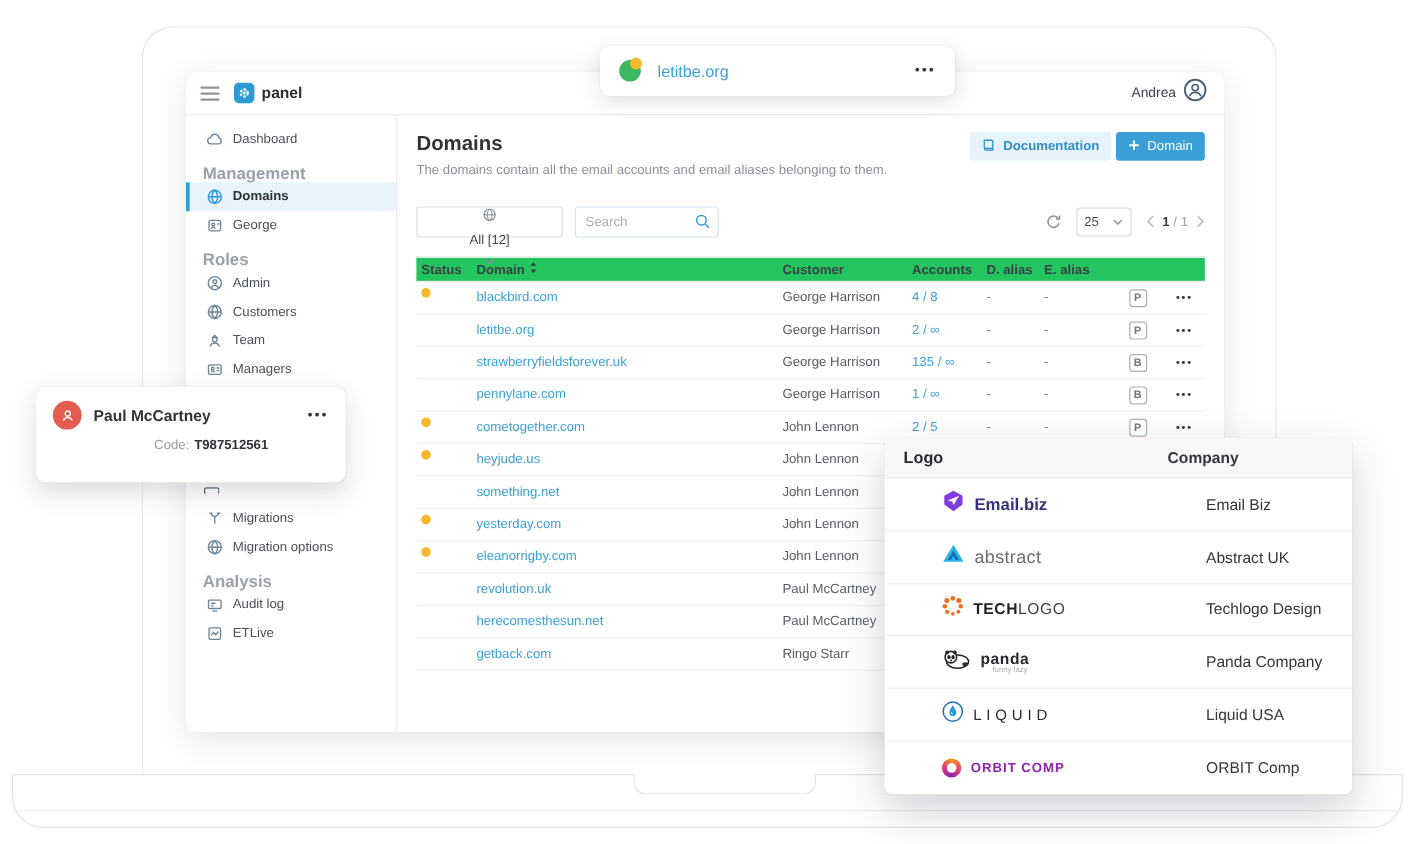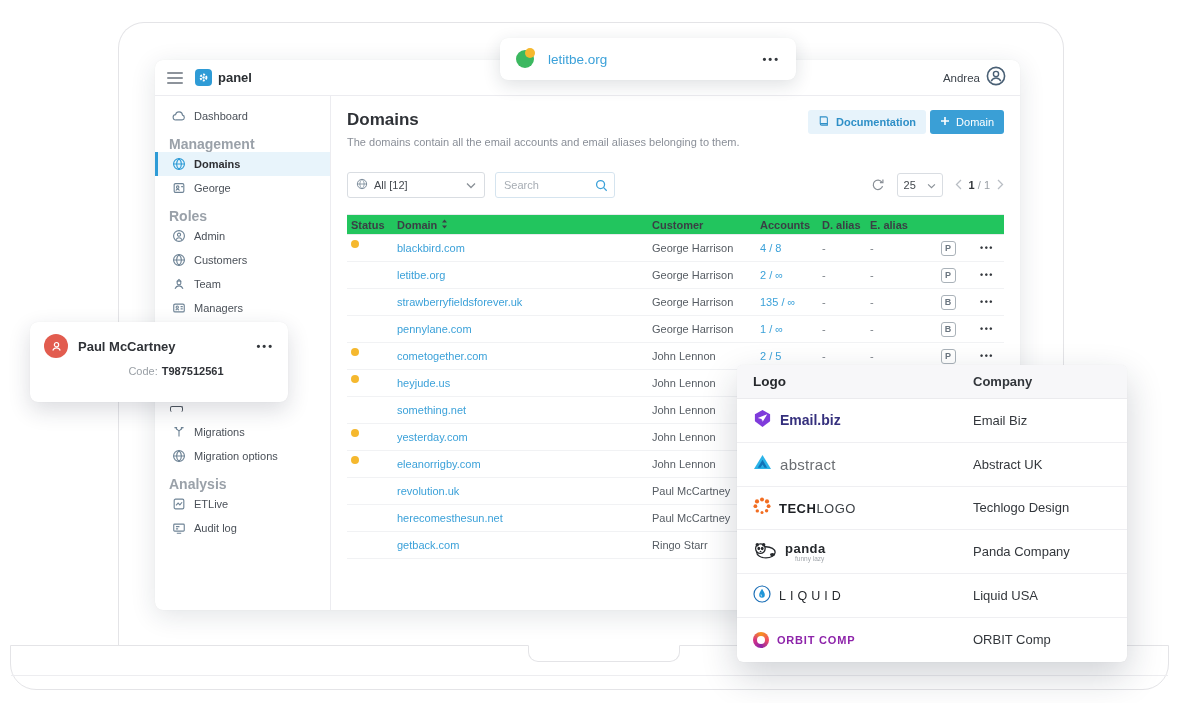--- a/index.html
+++ b/index.html
@@ -53,21 +53,21 @@
   .page-desc { font-size:11px; color:#8a8f98; margin-top:6px; }
   .head-btns { margin-left:auto; display:flex; gap:4px; }
   .btn { height:24px; display:flex; align-items:center; gap:6px; padding:0 10px;
     border-radius:3px; font-size:11px; cursor:pointer; border:none; }
   .btn-doc { background:#e7f3fb; color:#2e8fc7; font-weight:bold; }
   .btn-primary { background:#3a9fd6; color:#fff; }
 
   .toolbar { margin-top:24px; display:flex; align-items:center; }
   .dd { height:26px; border:1px solid #d9dde2; border-radius:3px; background:#fff;
     display:flex; align-items:center; gap:6px; padding:0 8px; font-size:11px; color:#44494f; cursor:pointer; }
-  .dd-filter { width:138px; }
+  .dd-filter { width:122px;flex-direction:column; }
   .dd .grow { flex:1; }
   .search-wrap { position:relative; margin-left:10px; }
   .search-input { width:120px; height:26px; border:1px solid #d5e4ef; border-radius:3px;
     font-size:11px; color:#44494f; padding:0 26px 0 8px; outline:none;
     font-family:"Liberation Sans","DejaVu Sans",sans-serif; }
   .search-input::placeholder { color:#a7adb4; }
   .search-ic { position:absolute; right:7px; top:6px; }
   .toolbar-right { margin-left:auto; display:flex; align-items:center; gap:12px; }
   .dd-size { width:46px; height:24px; padding:0 6px; }
   .pager { display:flex; align-items:flex-start; gap:7px; font-size:11px; color:#9aa0a6; }
@@ -123,21 +123,21 @@
   .card-name { font-size:13px; font-weight:bold; color:#2f3237; }
   .card-top .dots { margin-left:auto; }
   .card-code { margin-top:7px; padding-left:34px; font-size:11px; color:#9aa0a6;text-align:center; }
   .card-code b { color:#2f3237; margin-left:4px; }
 
   
   .overlay { left:737px; top:365px; width:390px; height:297px; background:#fff; border-radius:6px;
     box-shadow:0 14px 36px rgba(25,35,55,.20), 0 0 1px rgba(0,0,0,.1); z-index:6; overflow:hidden; }
   .ov-head { height:34px; background:#f7f7f9; display:flex; align-items:center;
     font-size:13.5px; font-weight:bold; color:#26292d; border-bottom:1px solid #ebebee; }
-  .ov-row { height:43.8px; display:flex; align-items:center; border-bottom:1px solid #efeff2; cursor:pointer; }
+  .ov-row { height:43.8px; display:flex; align-items:center; border-bottom:1px solid #efeff2; cursor:pointer;padding-left:32px; }
   .ov-row:last-child { border-bottom:none; }
   .ov-col-logo { width:236px; padding-left:16px; display:flex; align-items:center; }
   .ov-col-company { flex:1; font-size:13px; color:#33373c; }
   .logo-box { display:flex; align-items:center; gap:8px; }
   .lg-emailbiz-text { font-size:14px; font-weight:bold; color:#35307d; }
   .lg-abstract-text { font-size:15px; color:#6b6e72; letter-spacing:.3px; }
   .lg-tech-bold { font-size:13px; font-weight:bold; color:#1d2024; letter-spacing:.5px; }
   .lg-tech-light { font-size:13px; color:#3a3f44; letter-spacing:.5px; }
   .lg-panda-wrap { display:flex; flex-direction:column; line-height:1; }
   .lg-panda-text { font-size:13px; font-weight:bold; color:#26292d; letter-spacing:.5px; }
@@ -290,35 +290,35 @@
           <span>Migration options</span>
         </div>
 
         <div class="side-section">
           <span>Analysis</span>
         </div>
 
         <div class="side-item">
           <span class="icon">
             <svg width="14" height="14" viewBox="0 0 16 16">
+              <rect x="2" y="3.5" width="12" height="8" rx="1" fill="none" stroke="#6f8496" stroke-width="1.3"></rect>
+              <path d="M5.5 14h5M4.5 6.5h4M4.5 9h2.5" fill="none" stroke="#6f8496" stroke-width="1.3"></path>
+            </svg>
+          </span>
+          <span>Audit log</span>
+        </div>
+
+        <div class="side-item">
+          <span class="icon">
+            <svg width="14" height="14" viewBox="0 0 16 16">
               <rect x="2.5" y="2.5" width="11" height="11" rx="1.5" fill="none" stroke="#6f8496" stroke-width="1.3"></rect>
               <path d="M4.5 9.5 7 7l2 2 2.5-3" fill="none" stroke="#6f8496" stroke-width="1.3"></path>
             </svg>
           </span>
           <span>ETLive</span>
-        </div>
-
-        <div class="side-item">
-          <span class="icon">
-            <svg width="14" height="14" viewBox="0 0 16 16">
-              <rect x="2" y="3.5" width="12" height="8" rx="1" fill="none" stroke="#6f8496" stroke-width="1.3"></rect>
-              <path d="M5.5 14h5M4.5 6.5h4M4.5 9h2.5" fill="none" stroke="#6f8496" stroke-width="1.3"></path>
-            </svg>
-          </span>
-          <span>Audit log</span>
         </div>
       </nav>
 
     <main class="main">
       <div class="main-head">
         <div>
           <h1 class="page-title">Domains</h1>
           <p class="page-desc">The domains contain all the email accounts and email aliases belonging to them.</p>
         </div>
         <div class="head-btns">

